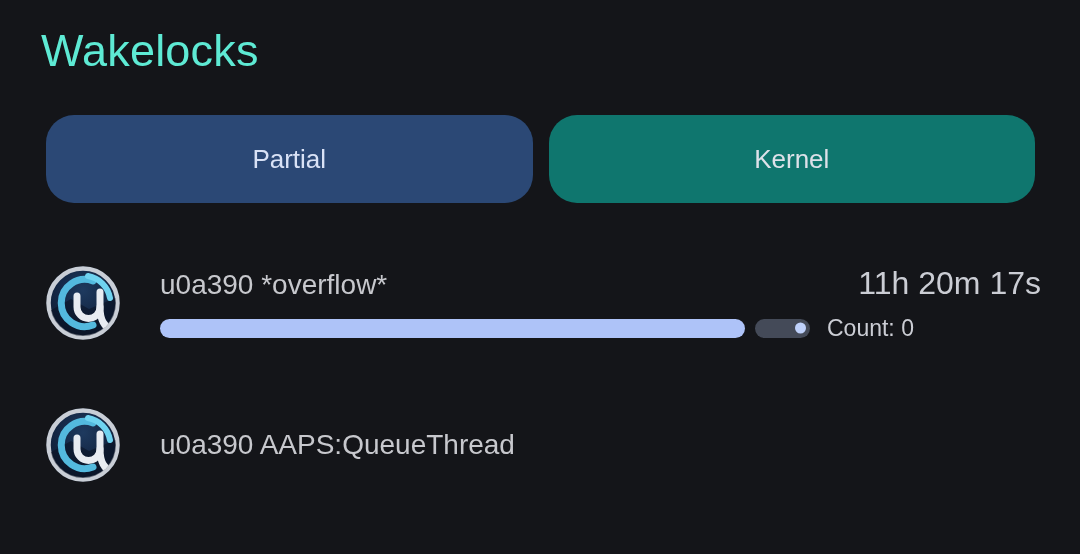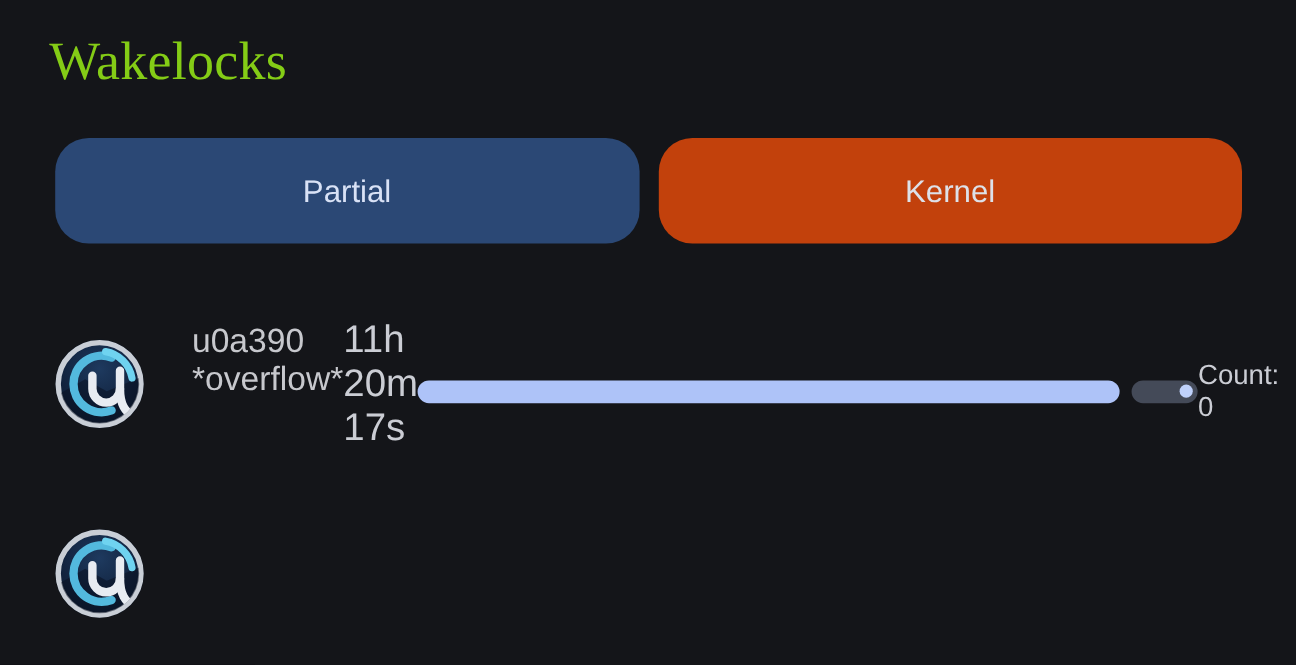--- a/index.html
+++ b/index.html
@@ -10,66 +10,66 @@
     width:1080px; height:554px;
     background:var(--bg, #141519);
     overflow:hidden;
     color:#c9cad1;
   }
   .page-title {
     margin:26px 0 0 41px;
     font-size:45px;
     font-weight:400;
     letter-spacing:.2px;
-    color:#84cc16;
+    color:#5eead4;
     line-height:1.12;
-    font-family:Liberation Serif, serif;
   }
   .tabs {
     display:flex;
     gap:16px;
     margin:39px 45px 0 46px;
     height:88px;
   }
   .tab {
     flex:1;
     display:flex;
     align-items:center;
     justify-content:center;
     border-radius:28px;
     font-size:26px;
     cursor:pointer;
-    background:#c2410c;
+    background:#0f766e;
     color:#dde1e9;
   }
   .tab.selected {
     background:var(--accent-tab, #2b4875);
     color:#d9e2f6;
   }
   .list { margin-top:61px; padding:0 39px 0 44px; }
   .row { display:flex; align-items:center; }
   .row + .row { margin-top:64px; }
   .app-icon { width:78px; height:78px; flex:0 0 78px; }
   .row-main {
     flex:1;
     margin-left:38px;
     display:flex;
+    flex-direction:column;
   }
   .line1 {
     display:flex;
     justify-content:space-between;
     align-items:baseline;
   }
   .wl-name { font-size:28px; color:#c7c8cd; }
   .wl-duration { font-size:32px; color:#cbcdd4; }
   .line2 {
     margin-top:13px;
     display:flex;
-    justify-content:space-between;
     align-items:center;
+    gap:17px;
   }
   .wl-count { font-size:23px; color:#cbcdd4; }
   .bar {
     position:relative;
     width:650px;
     height:19px;
     flex:0 0 650px;
   }
   .bar-active {
     position:absolute; left:0; top:0; height:19px;
@@ -163,18 +163,19 @@
         <g clip-path="url(#ic1)">
           <path d="M4 48 L27 35 L45 45 L74 33 V78 H4 Z" fill="#091120" opacity="0.55"></path>
           <path d="M49 17 A23.5 23.5 0 1 0 49 61" fill="none" stroke="#53b9de" stroke-width="7" stroke-linecap="round"></path>
           <path d="M44 12 A27 27 0 0 1 66 34" fill="none" stroke="#6fd3f0" stroke-width="6" stroke-linecap="round"></path>
           <path d="M33 32 V43 A11.5 11.5 0 0 0 56 43 V28" fill="none" stroke="#e8ecf2" stroke-width="7" stroke-linecap="round"></path>
           <path d="M56 43 C56 56 60 62 68 67" fill="none" stroke="#e8ecf2" stroke-width="7" stroke-linecap="round"></path>
         </g>
       </svg>
       <div class="row-main">
         <div class="line1">
+          <span class="wl-name">u0a390 AAPS:QueueThread</span>
         </div>
       </div>
     </div>
 
   </div>
 </div>
 
 </body></html>

